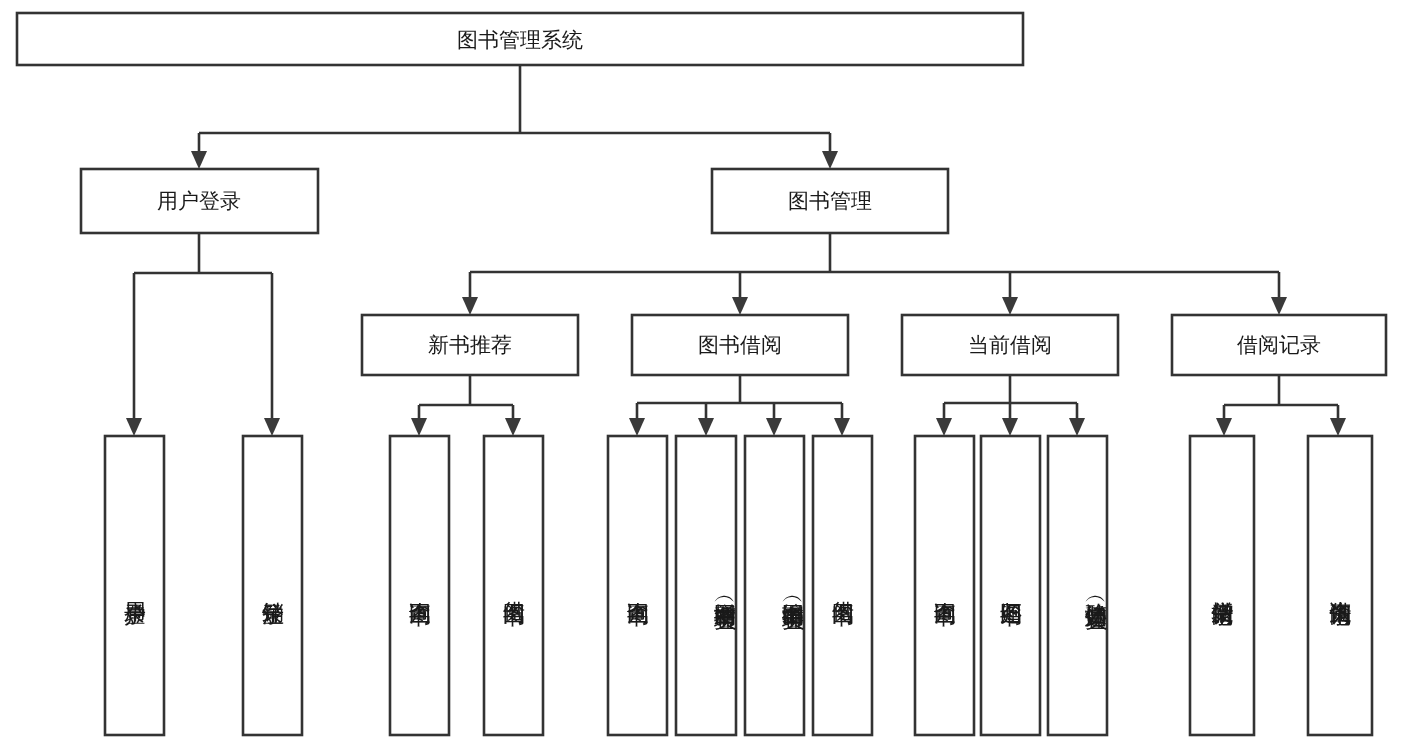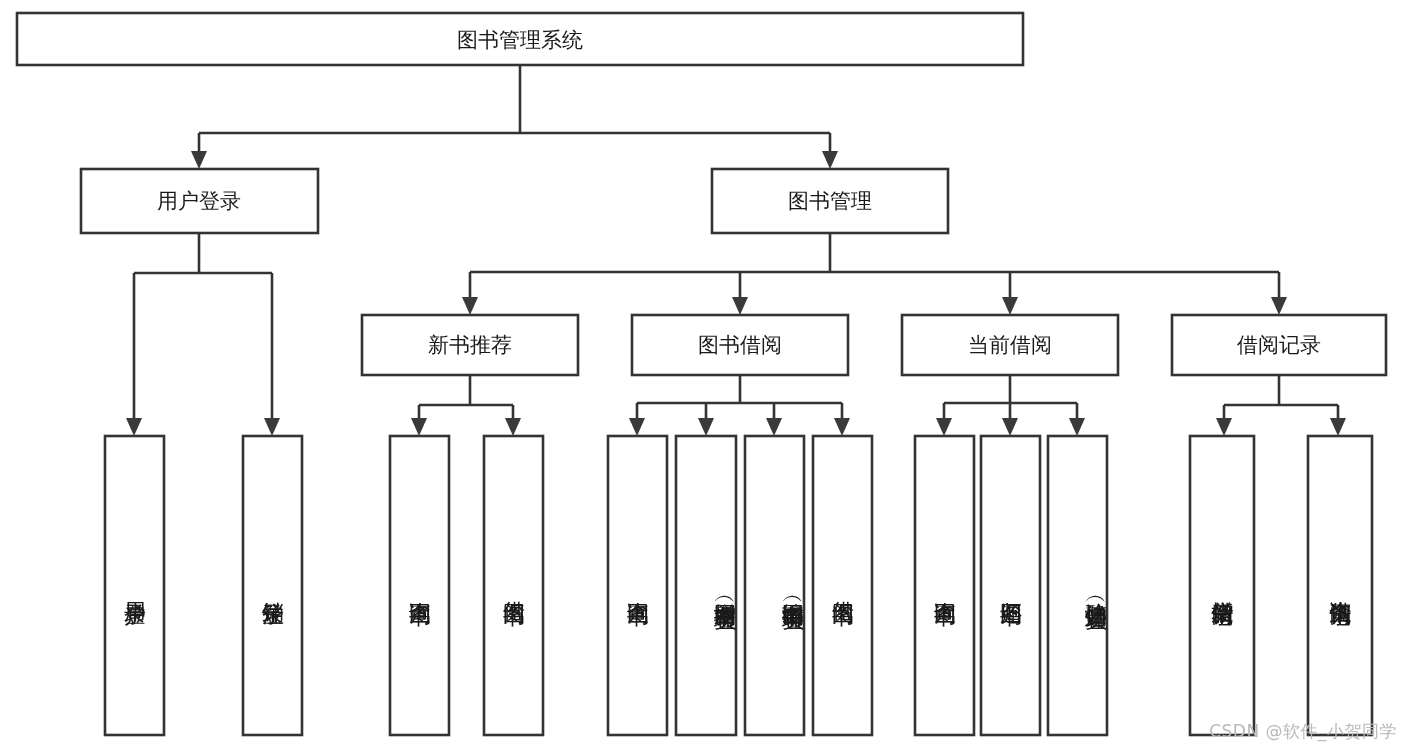--- a/index.html
+++ b/index.html
@@ -199,14 +199,13 @@
   <div class="vnode-label" style="left:745px; top:436px; width:59px; height:299px; align-items:flex-start; padding-top:8px; box-sizing:border-box;">编辑图书（管理员）</div>
   <div class="vnode-label" style="left:813px; top:436px; width:59px; height:299px;">借阅图书</div>
 
   <div class="vnode-label" style="left:915px; top:436px; width:59px; height:299px;">查询图书</div>
   <div class="vnode-label" style="left:981px; top:436px; width:59px; height:299px;">归还图书</div>
   <div class="vnode-label" style="left:1048px; top:436px; width:59px; height:299px; align-items:flex-start; padding-top:8px; box-sizing:border-box;">确认归还（管理员）</div>
 
   <div class="vnode-label" style="left:1190px; top:436px; width:64px; height:299px;">新增借阅记录</div>
   <div class="vnode-label" style="left:1308px; top:436px; width:64px; height:299px;">查询借阅记录</div>
 
-  <div class="watermark">CSDN @软件_小贺同学</div>
 </div>
 
 </body></html>

